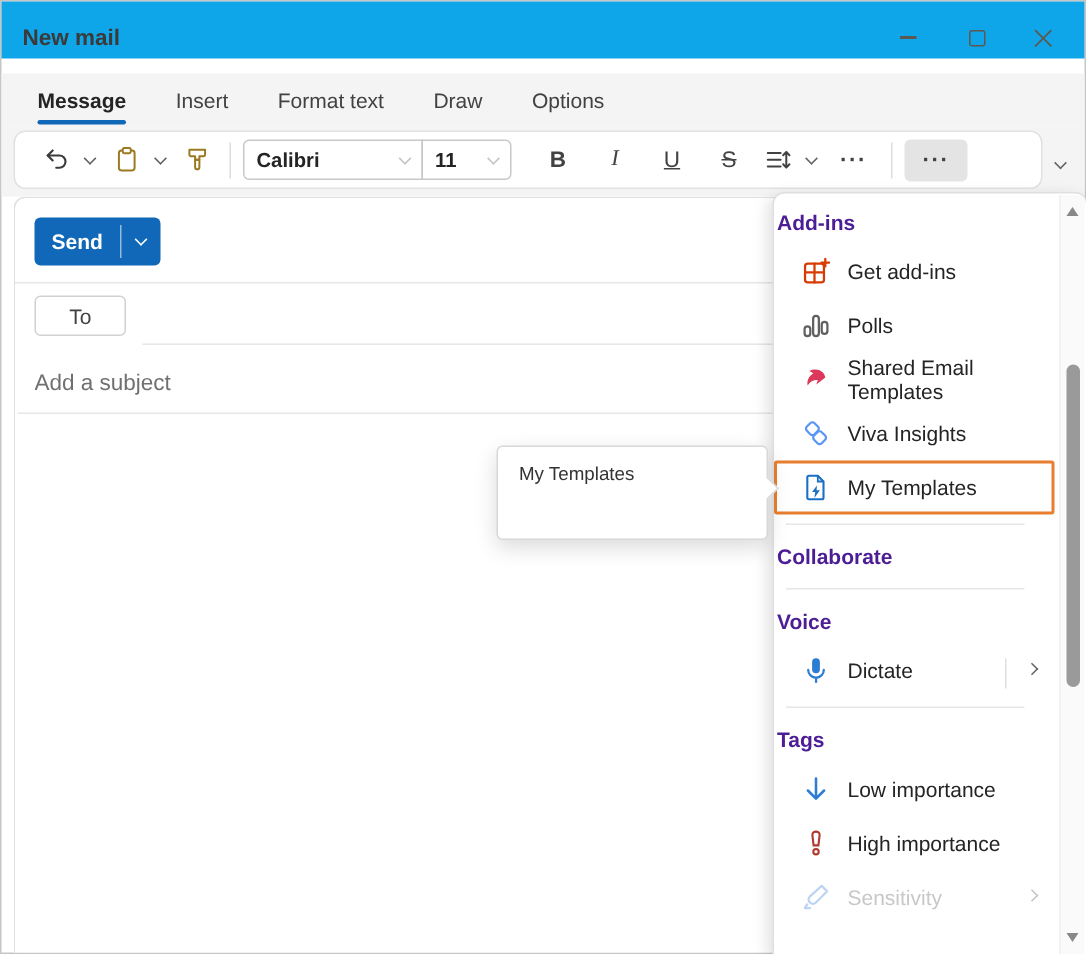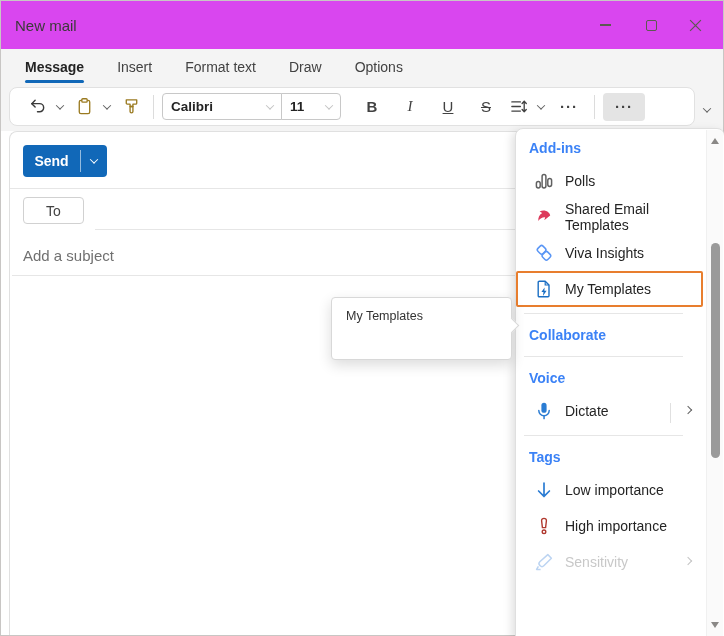--- a/index.html
+++ b/index.html
@@ -1,21 +1,21 @@
 <!DOCTYPE html>
 <html><head>
 <meta charset="utf-8">
 <style>
   * { margin:0; padding:0; box-sizing:border-box; }
   html,body { width:724px; height:636px; }
   body { font-family:"Liberation Sans", sans-serif; background:#fff; position:relative; overflow:hidden; }
   .window { position:absolute; inset:0; border:1px solid #c8c6c4; background:#fff; }
 
   
-  .titlebar { position:absolute; left:0; top:0; width:100%; height:48px; background:#d946ef; }
+  .titlebar { position:absolute; left:0; top:0; width:100%; height:38px; background:#0ea5e9;font-weight:bold; }
   .title { position:absolute; left:14px; top:16px; font-size:15px; color:#3b3a39; }
   .win-btn { position:absolute; top:0; width:44px; height:48px; display:flex; align-items:center; justify-content:center; cursor:default; }
   .win-min { right:96px; } .win-max { right:50px; } .win-close { right:6px; }
   .glyph-min { width:11px; height:1.5px; background:#5c5952; }
   .glyph-max { width:11px; height:11px; border:1.2px solid #5c5952; border-radius:2px; }
 
   
   .tabstrip { position:absolute; left:0; top:48px; width:100%; height:36px; background:#f4f4f4; display:flex; align-items:center; padding-left:24px; gap:33px; }
   .tab { position:relative; height:36px; display:flex; align-items:center; font-size:14px; color:#424242; cursor:default; }
   .tab.selected { font-weight:700; color:#242424; }
@@ -61,21 +61,21 @@
   .subject-line { position:absolute; left:2px; top:143px; width:504px; height:1px; background:#e6e6e6; }
 
   
   .submenu { position:absolute; left:330px; top:296px; width:181px; height:63px; background:#fff; border:1px solid #d8d8d8; border-radius:4px; box-shadow:0 5px 14px rgba(0,0,0,.14); padding-top:5px; z-index:6; }
   .submenu-item { height:26px; display:flex; align-items:center; padding-left:14px; font-size:12.5px; color:#333; cursor:default; }
   .submenu-notch { position:absolute; right:-6px; top:22px; width:11px; height:11px; background:#fff; border-top:1px solid #d8d8d8; border-right:1px solid #d8d8d8; transform:rotate(45deg); }
 
   
   .panel { position:absolute; left:514px; top:127px; width:210px; height:509px; background:#fff; border:1px solid #dfdfdf; border-radius:8px 8px 0 0; box-shadow:-3px 3px 10px rgba(0,0,0,.13); z-index:5; overflow:hidden; }
   .panel-content { position:absolute; left:0; top:4px; right:19px; }
-  .sec-title { height:30px; display:flex; align-items:center; padding-left:13px; font-size:14px; font-weight:700; color:#3b82f6; }
+  .sec-title { height:30px; display:flex; align-items:center; padding-left:2px; font-size:14px; font-weight:700; color:#4c1d95; }
   .menu-item { position:relative; height:36px; display:flex; align-items:center; padding-left:16px; margin-right:2px; font-size:14px; color:#242424; cursor:default; border:2px solid transparent; border-radius:2px; }
   .menu-item .mi-icon { width:20px; height:20px; margin-right:11px; flex:0 0 auto; }
   .menu-item .mi-icon svg { display:block; width:20px; height:20px; }
   .menu-item.highlighted { border-color:#e87e2e; }
   .menu-item.disabled { color:#c8c8c8; }
   .mi-chev { position:absolute; right:10px; top:50%; margin-top:-4px; }
   .mi-chevsep { position:absolute; right:30px; top:8px; width:1px; height:20px; background:#e0e0e0; }
   .sec-divider { height:1px; background:#e6e6e6; margin:6px 22px 6px 8px; }
 
   
@@ -196,20 +196,30 @@
   <div class="submenu" id="submenu">
     <span class="submenu-notch"></span>
   <div class="submenu-item">My Templates</div>
     </div>
 
   <div class="panel">
     <div class="panel-content" id="panel-content">
         <div class="sec-title">Add-ins</div>
         <div class="menu-item">
           <span class="mi-icon">
+            <svg viewBox="0 0 20 20" fill="none" stroke="#d83b01" stroke-width="1.5" stroke-linecap="round">
+              <rect x="2.7" y="4.7" width="12.6" height="12.6" rx="1.8"></rect>
+              <path d="M2.7 10.5 h12.6 M9 4.7 v12.6"></path>
+              <path d="M16.2 1.6 v5 M13.7 4.1 h5"></path>
+            </svg>
+          </span>
+          <span>Get add-ins</span>
+        </div>
+        <div class="menu-item">
+          <span class="mi-icon">
             <svg viewBox="0 0 20 20" fill="none" stroke="#616161" stroke-width="1.5">
               <rect x="2.4" y="10.5" width="3.8" height="6.5" rx="1.9"></rect>
               <rect x="8.1" y="3.5" width="3.8" height="13.5" rx="1.9"></rect>
               <rect x="13.8" y="7.5" width="3.8" height="8" rx="1.9"></rect>
             </svg>
           </span>
           <span>Polls</span>
         </div>
         <div class="menu-item">
           <span class="mi-icon">

